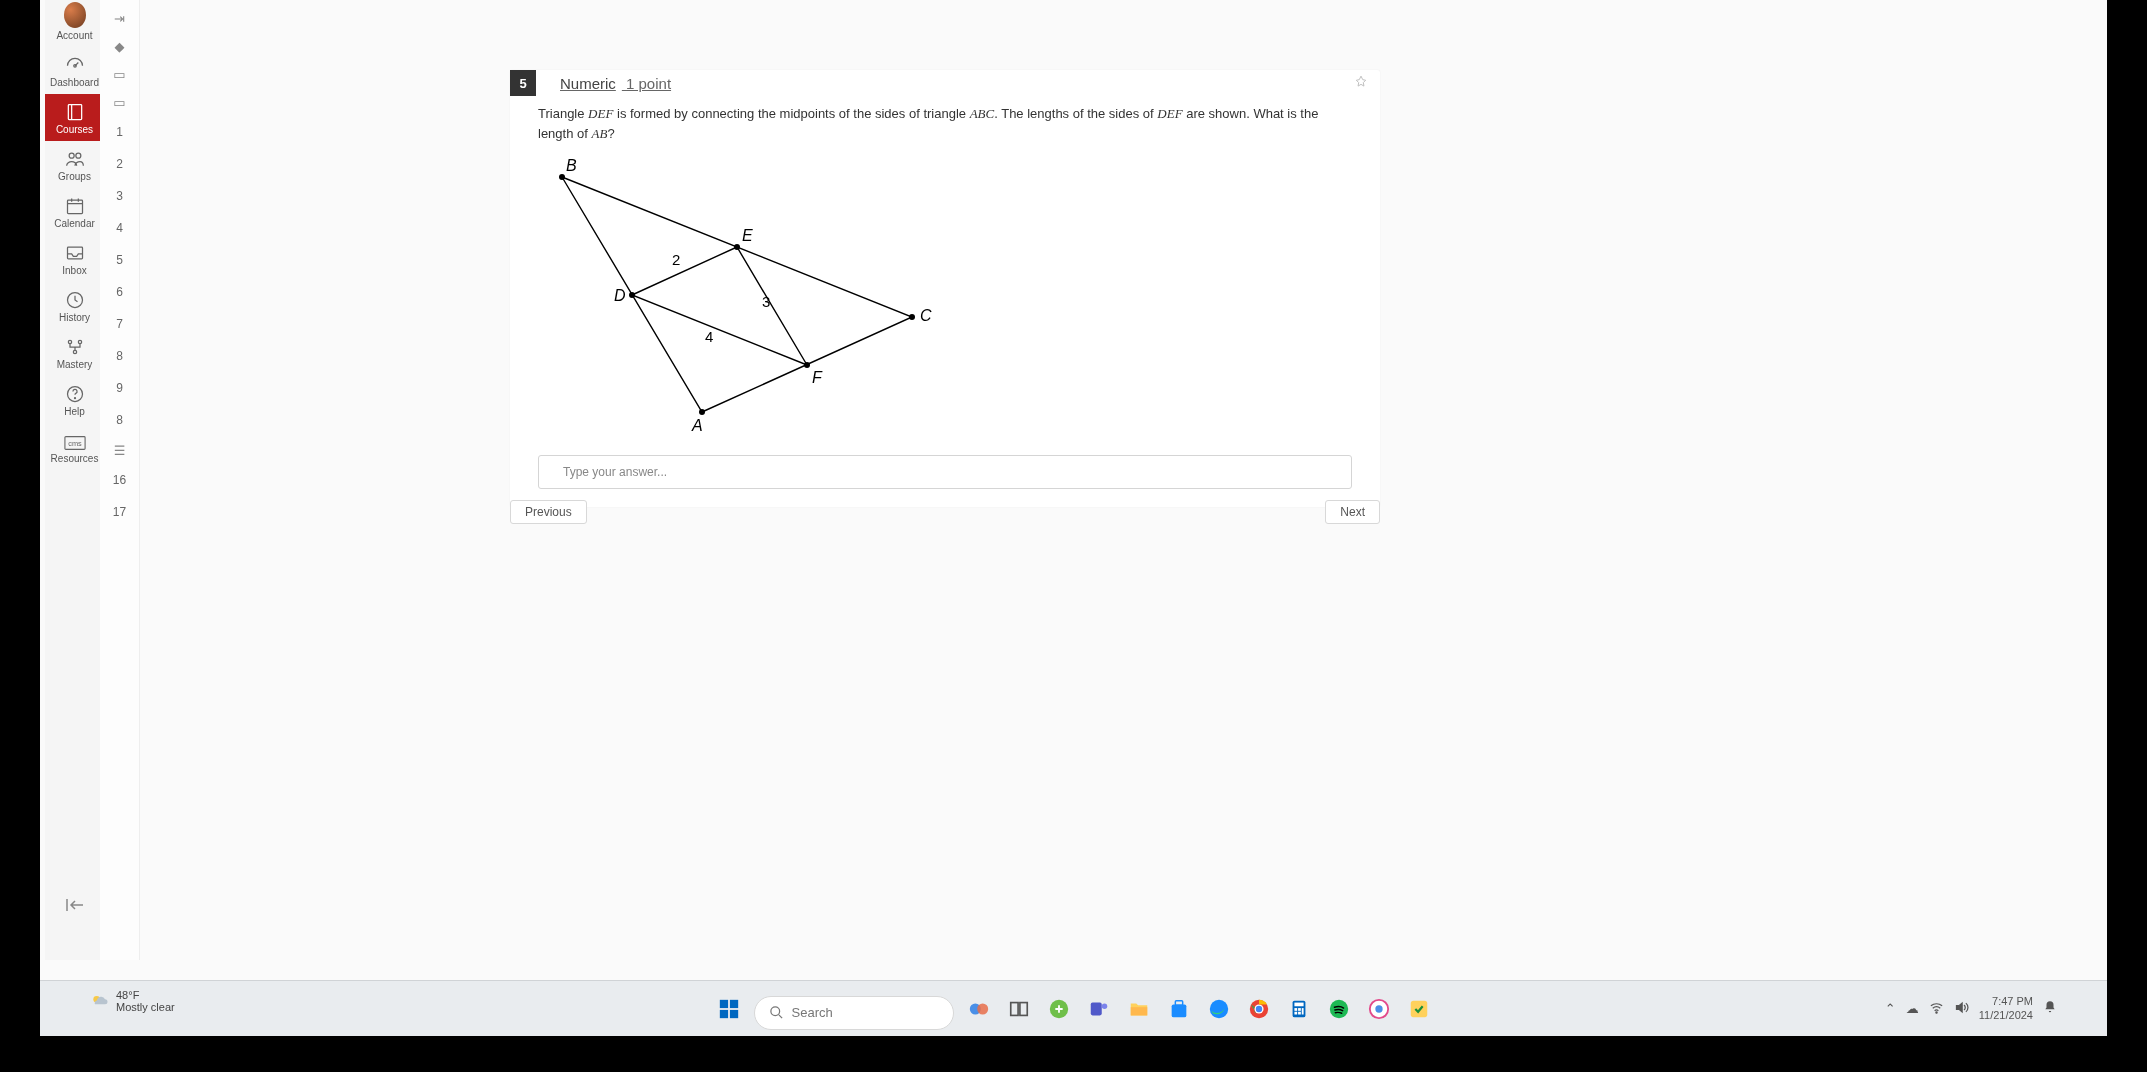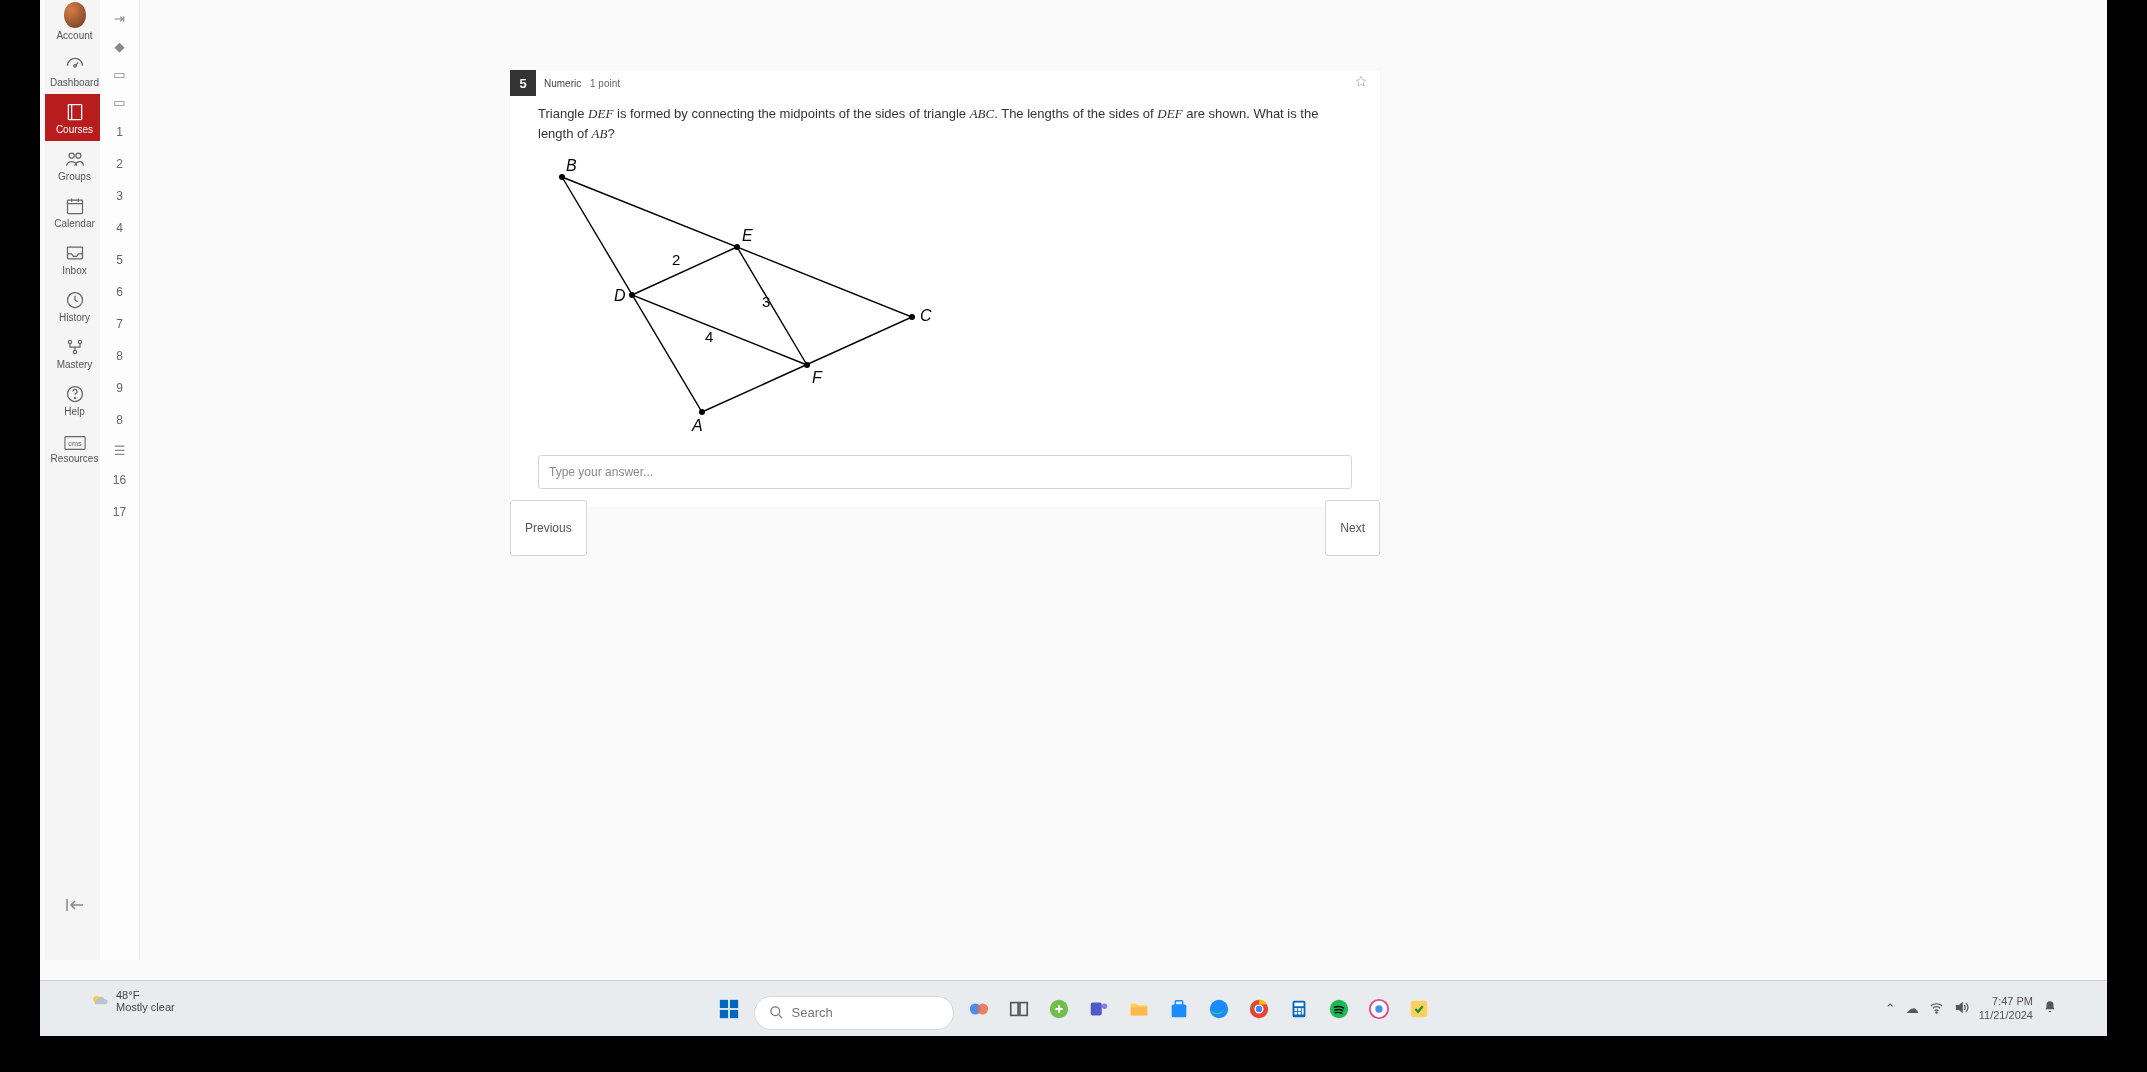--- a/index.html
+++ b/index.html
@@ -18,32 +18,32 @@
     
     .qrail { position: absolute; left: 60px; top: 0; width: 40px; height: 960px; background: #fdfdfd; border-right: 1px solid #eee; display: flex; flex-direction: column; align-items: center; padding-top: 4px; }
     .qrail-ctl { width: 24px; height: 24px; display: flex; align-items: center; justify-content: center; color: #888; font-size: 13px; margin: 2px 0; }
     .qnum { width: 40px; height: 24px; display: flex; align-items: center; justify-content: center; font-size: 12px; color: #666; margin: 4px 0; cursor: pointer; }
 
     
     .main { position: absolute; left: 100px; top: 0; right: 0; bottom: 76px; background: #fafafa; }
     .card { position: absolute; left: 370px; top: 70px; width: 870px; background: #fff; border-radius: 3px; box-shadow: 0 0 2px rgba(0,0,0,.06); }
     .card-header { display: flex; align-items: center; padding: 0; }
     .qbadge { background: #333; color: #fff; width: 26px; height: 26px; display: flex; align-items: center; justify-content: center; font-size: 13px; font-weight: 600; }
-    .qmeta { margin-left: 8px; font-size: 10px; color: #666; }
+    .qmeta { margin-left: 24px; font-size: 15px; color: #666; text-decoration: underline; }
     .qmeta .type { color: #444; margin-right: 6px; }
     .pin { margin-left: auto; margin-right: 12px; color: #bbb; font-size: 13px; }
     .card-body { padding: 8px 28px 18px 28px; }
     .qtitle { font-size: 14px; text-decoration: underline; font-weight: 600; margin-bottom: 6px; }
     .qtext { font-size: 13px; color: #333; line-height: 1.5; margin-bottom: 14px; }
     .qtext .mi { font-style: italic; font-family: Georgia, 'Times New Roman', serif; }
     .figure { margin: 6px 0 14px 4px; }
-    .answer-box { width: 100%; height: 34px; border: 1px solid #d5d5d5; border-radius: 3px; padding: 0 10px; font-size: 12px; color: #888; display: flex; align-items: center; margin-top: 6px; }
+    .answer-box { width: 100%; height: 34px; border: 1px solid #d5d5d5; border-radius: 3px; padding: 0 24px; font-size: 12px; color: #888; display: flex; align-items: center; margin-top: 6px; }
 
     .navrow { position: absolute; left: 370px; top: 500px; width: 870px; display: flex; justify-content: space-between; }
-    .navbtn { background: #fff; border: 1px solid #d8d8d8; border-radius: 3px; padding: 20px 14px; font-size: 12px; color: #555; cursor: pointer; }
+    .navbtn { background: #fff; border: 1px solid #d8d8d8; border-radius: 3px; padding: 4px 14px; font-size: 12px; color: #555; cursor: pointer; }
 
     
     .taskbar { position: absolute; left: 0; bottom: 0; width: 100%; height: 56px; background: #e9ecef; border-top: 1px solid #d0d3d6; display: flex; align-items: center; }
     .weather { position: absolute; left: 50px; top: 8px; display: flex; align-items: center; color: #444; font-size: 11px; }
     .weather-icon { width: 20px; height: 20px; margin-right: 6px; }
     .weather-text { display:flex; flex-direction:column; line-height:1.1;}
     .center-tray { position: absolute; left: 50%; transform: translateX(-50%); display: flex; align-items: center; gap: 10px; }
     .search-pill { display: flex; align-items: center; background: #fff; border: 1px solid #d8d8d8; border-radius: 18px; height: 34px; padding: 0 14px; width: 200px; color: #777; font-size: 13px; gap:8px;margin-top:8px;}
     .tb-icon { width: 30px; height: 30px; border-radius: 6px; display: flex; align-items: center; justify-content: center; font-size: 16px; }
     .tb-win { font-size: 20px; color:#0067c0;}

